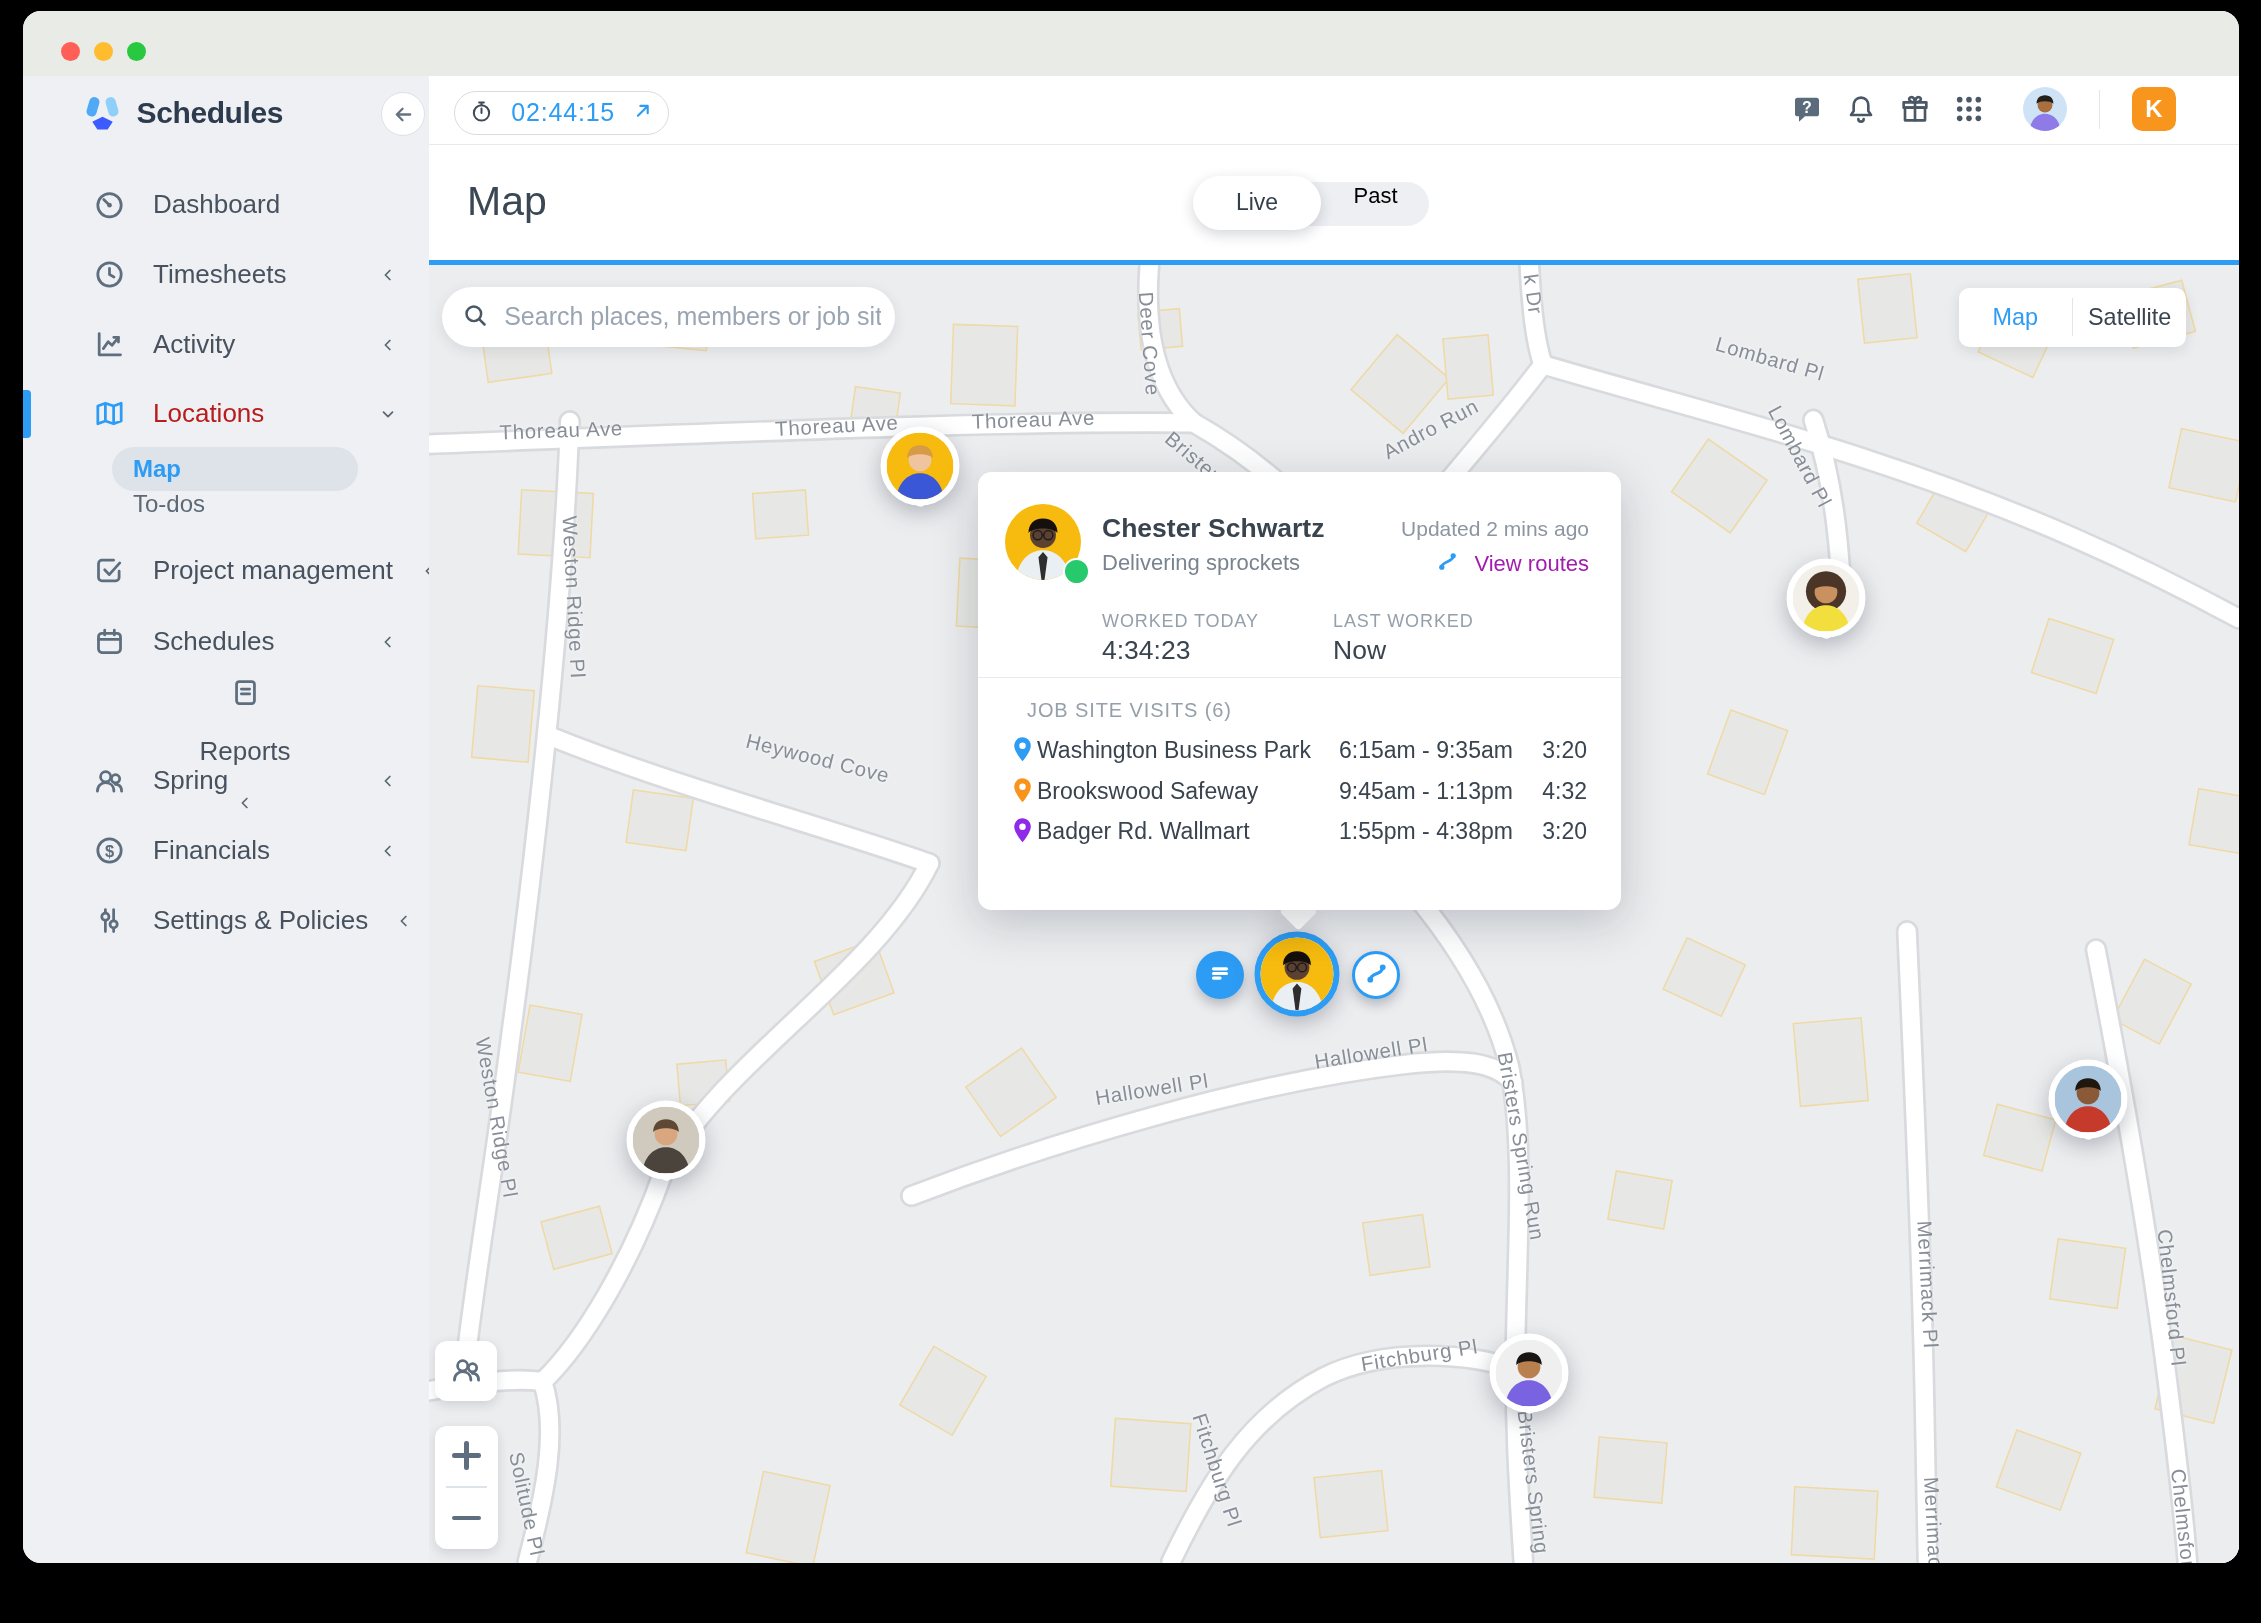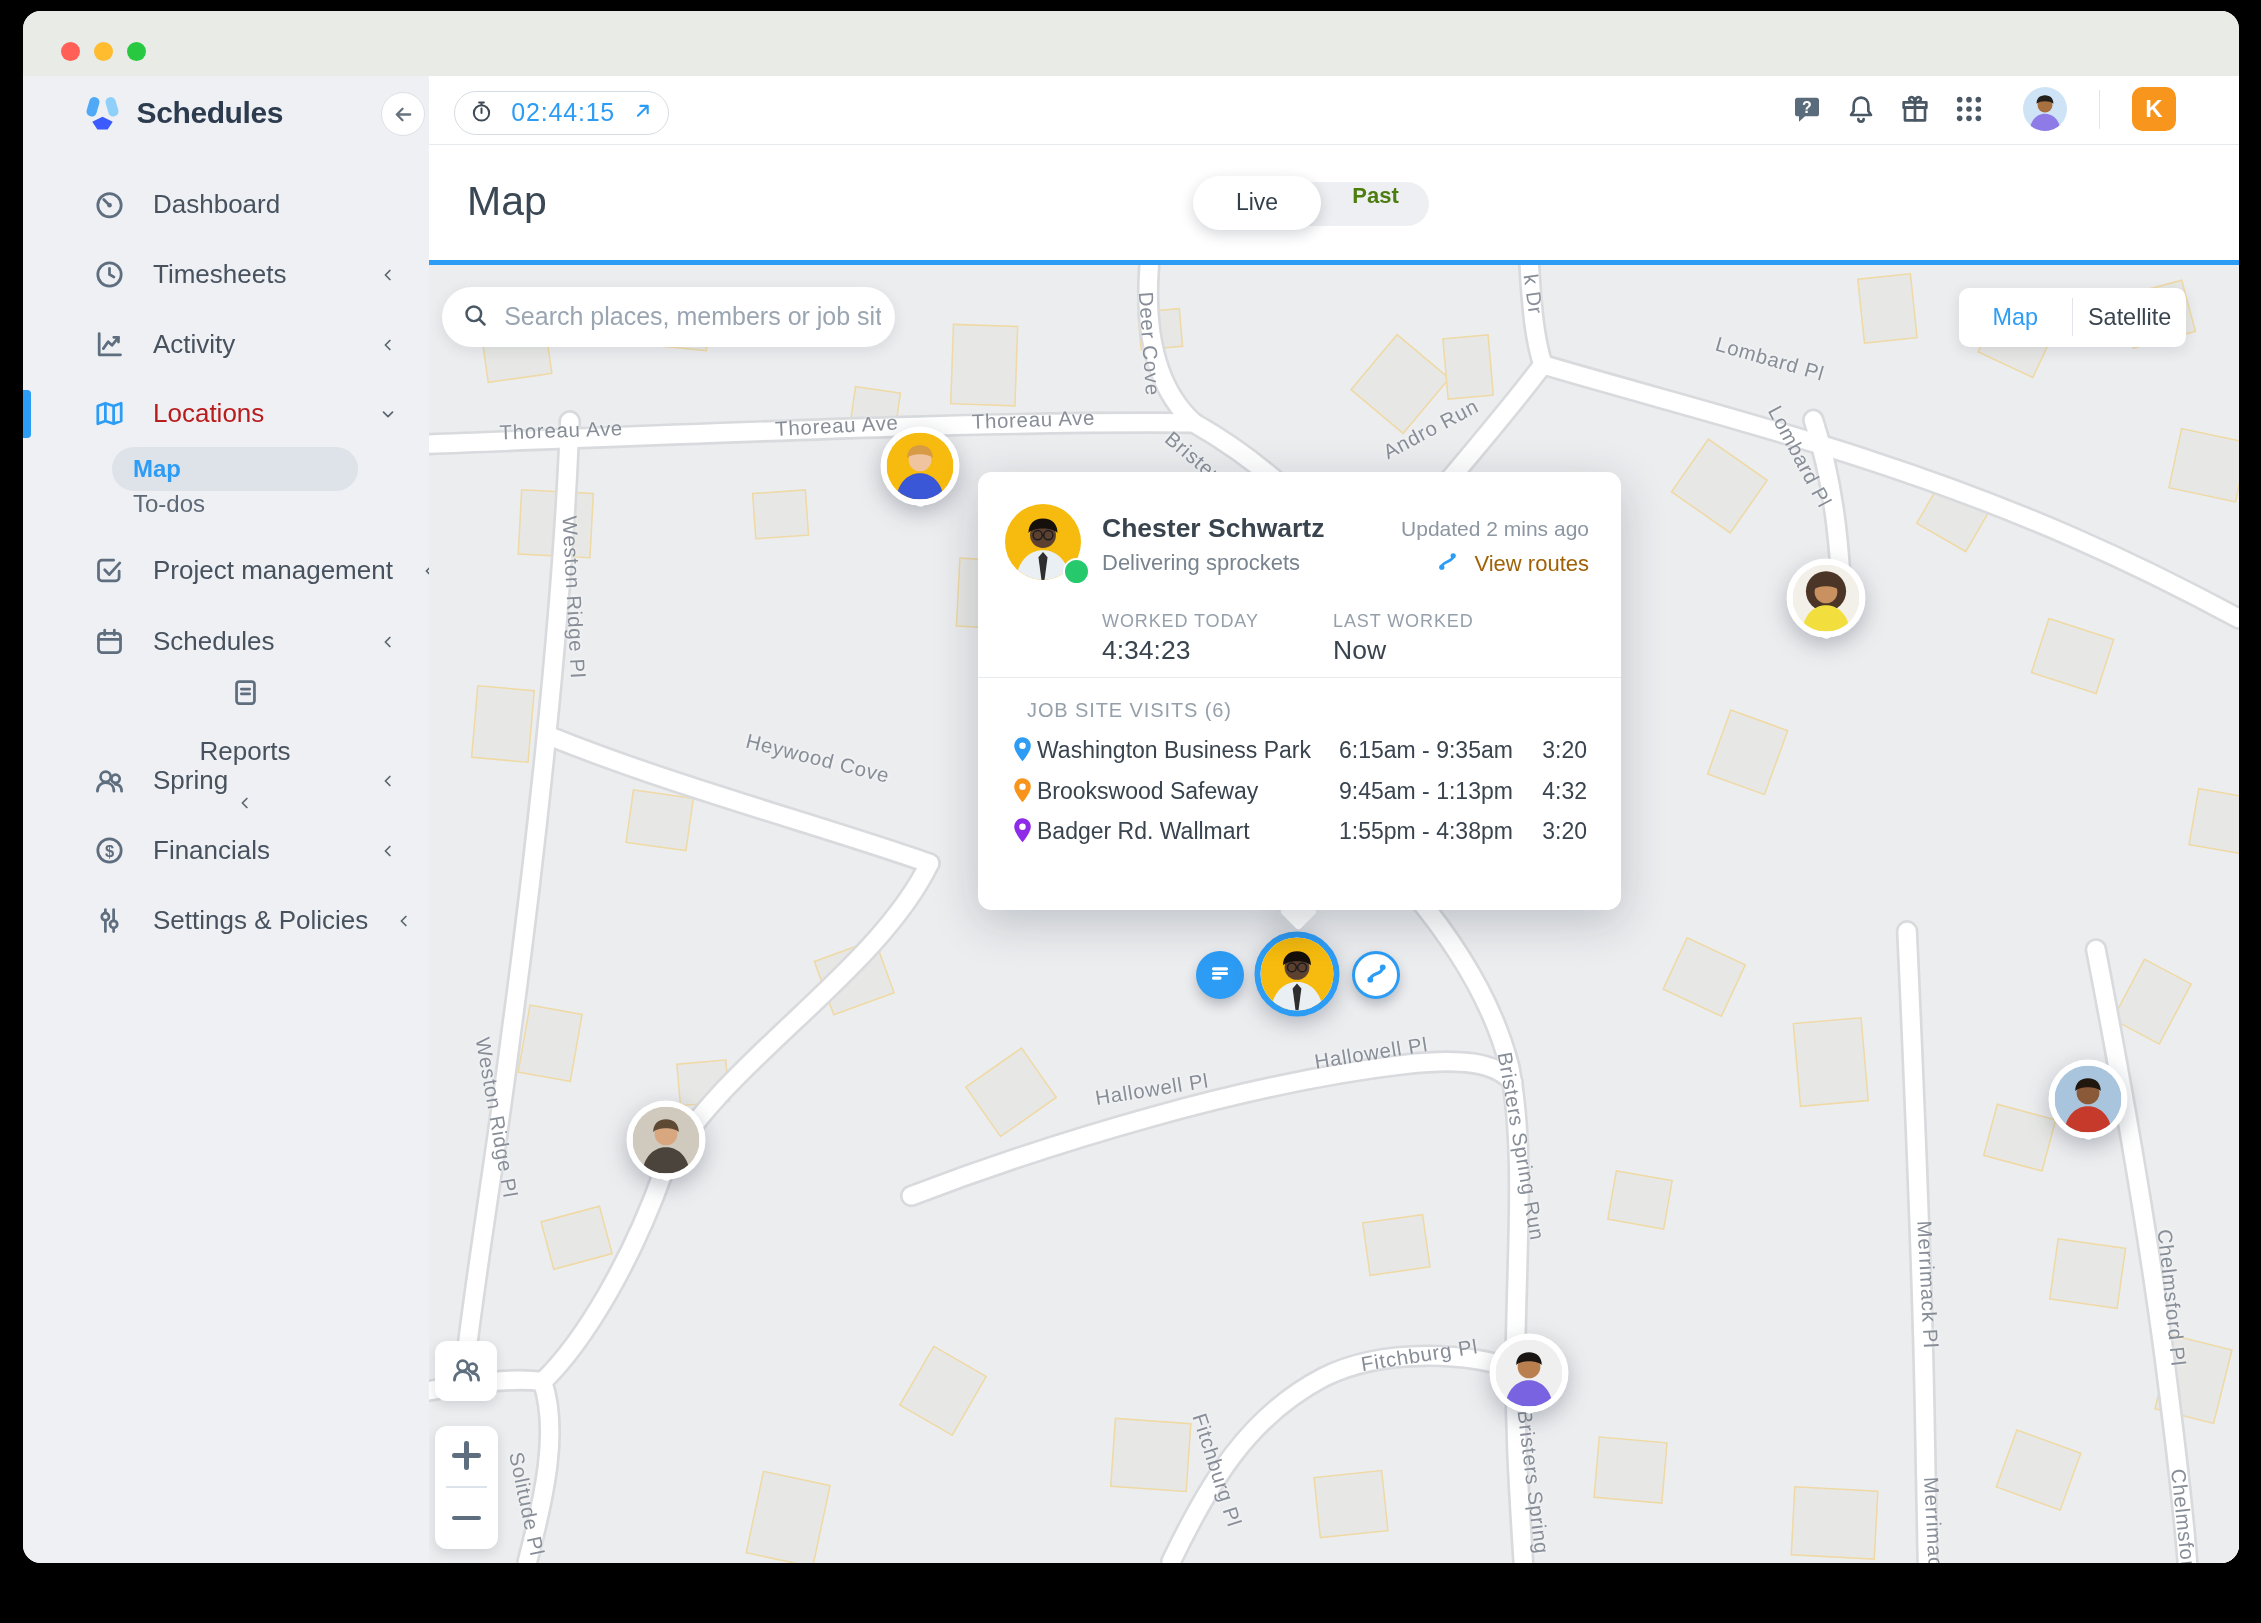--- a/index.html
+++ b/index.html
@@ -34,21 +34,21 @@
   .top-icons{position:absolute;right:63px;top:0;height:67px;display:flex;align-items:center;gap:21px;}
   .tb-ic{width:33px;height:33px;color:#4A5865;display:flex;align-items:center;justify-content:center;cursor:pointer;}
   .tb-avatar{width:44px;height:44px;border-radius:50%;overflow:hidden;margin-left:16.6px;cursor:pointer;flex:0 0 44px;}
   .tb-div{width:1.5px;height:39px;background:#E2E6EA;margin:0 10.6px;}
   .k-badge{width:44px;height:44px;border-radius:10.6px;background:#F8951D;color:#fff;font-size:24px;font-weight:700;display:flex;align-items:center;justify-content:center;cursor:pointer;}
 
   .pageheader{position:absolute;left:0;right:0;top:70px;height:114px;background:#fff;z-index:40;}
   .page-title{position:absolute;left:38px;top:32px;font-size:41px;font-weight:300;color:#3A4754;}
   .seg-track{position:absolute;left:773px;top:36px;width:227px;height:44px;background:#EDEFF2;border-radius:22px;cursor:pointer;}
   .seg-live{position:absolute;left:764px;top:30px;width:128px;height:54px;background:#fff;border-radius:27px;box-shadow:0 4.5px 13.6px rgba(20,30,50,.18);display:flex;align-items:center;justify-content:center;font-size:23px;color:#333F4B;cursor:pointer;}
-  .seg-past{position:absolute;left:893px;top:36px;width:107px;height:28px;display:flex;align-items:center;justify-content:center;font-size:22px;color:#4d7c0f;cursor:pointer;font-weight:bold;}
+  .seg-past{position:absolute;left:893px;top:36px;width:107px;height:28px;display:flex;align-items:center;justify-content:center;font-size:22px;color:#000000;cursor:pointer;}
   .bluebar{position:absolute;left:0;right:0;top:184px;height:5.3px;background:#2D9CF4;z-index:41;}
 
   
   .map{position:absolute;left:0;right:0;top:189px;bottom:0;background:#ECEDEF;overflow:hidden;}
   .basemap{position:absolute;left:0;top:0;}
   .search-bar{position:absolute;left:13px;top:22px;width:453px;height:60px;background:#fff;border-radius:30px;box-shadow:0 3.8px 13.6px rgba(30,40,60,.10);display:flex;align-items:center;padding:0 12px 0 19.6px;box-sizing:border-box;gap:13.6px;z-index:45;}
   .search-bar input{border:none;outline:none;flex:1;font-size:25px;color:#47525E;font-family:inherit;background:transparent;}
   .search-bar input::placeholder{color:#9AA5B2;}
   .layer-ctl{position:absolute;left:1530px;top:23px;width:227px;height:59px;background:#fff;border-radius:10.6px;box-shadow:0 3.8px 13.6px rgba(30,40,60,.12);display:flex;z-index:45;}
   .layer-opt{flex:1;display:flex;align-items:center;justify-content:center;font-size:23.4px;color:#39444F;cursor:pointer;}
@@ -68,21 +68,21 @@
 
   
   .card{position:absolute;left:549px;top:207px;width:643px;height:438px;background:#fff;border-radius:13.6px;box-shadow:0 12px 45px rgba(25,35,55,.22);z-index:40;}
   .card-caret{position:absolute;left:856px;top:633px;width:27px;height:27px;background:#fff;border-radius:3.8px;transform:rotate(45deg);z-index:39;box-shadow:0 12px 30px rgba(25,35,55,.18);}
   .c-avatar{position:absolute;left:27px;top:32px;width:76px;height:76px;border-radius:50%;overflow:hidden;}
   .c-avatar svg{display:block;width:100%;height:100%;}
   .c-status{position:absolute;left:85px;top:86px;width:23px;height:23px;border-radius:50%;background:#27C96D;border:2.3px solid #fff;box-sizing:content-box;}
   .c-name{position:absolute;left:124px;top:41px;font-size:26.5px;font-weight:600;color:#39444F;}
   .c-sub{position:absolute;left:124px;top:78px;font-size:22px;color:#79848F;}
   .c-updated{position:absolute;right:32px;top:45px;font-size:21px;color:#8C96A2;}
-  .c-routes{position:absolute;right:32px;top:79px;font-size:22px;color:#a16207;font-weight:500;display:flex;align-items:center;gap:16px;cursor:pointer;}
+  .c-routes{position:absolute;right:32px;top:79px;font-size:22px;color:#a21caf;font-weight:500;display:flex;align-items:center;gap:16px;cursor:pointer;}
   .c-statlabel{position:absolute;top:139px;font-size:18px;color:#95A0AB;letter-spacing:0.9px;font-weight:500;}
   .c-statval{position:absolute;top:163px;font-size:26.5px;color:#39444F;}
   .c-div{position:absolute;left:0;right:0;top:205px;height:1.5px;background:#E8EBEE;}
   .c-visits-label{position:absolute;left:33px;top:227px;font-size:20px;color:#95A0AB;letter-spacing:0.9px;font-weight:500;margin-left:16px;}
   .visit-row{position:absolute;left:33px;right:34px;height:36px;display:flex;align-items:center;}
   .v-pin{width:26px;flex:0 0 26px;}
   .v-site{width:302px;font-size:23px;color:#39444F;}
   .v-time{width:181px;font-size:23px;color:#39444F;}
   .v-dur{flex:1;text-align:right;font-size:23px;color:#39444F;}
   .c-report{position:absolute;left:0;right:0;top:387px;display:flex;align-items:center;justify-content:center;gap:7.6px;font-size:23px;color:#2D9CF4;cursor:pointer;}

